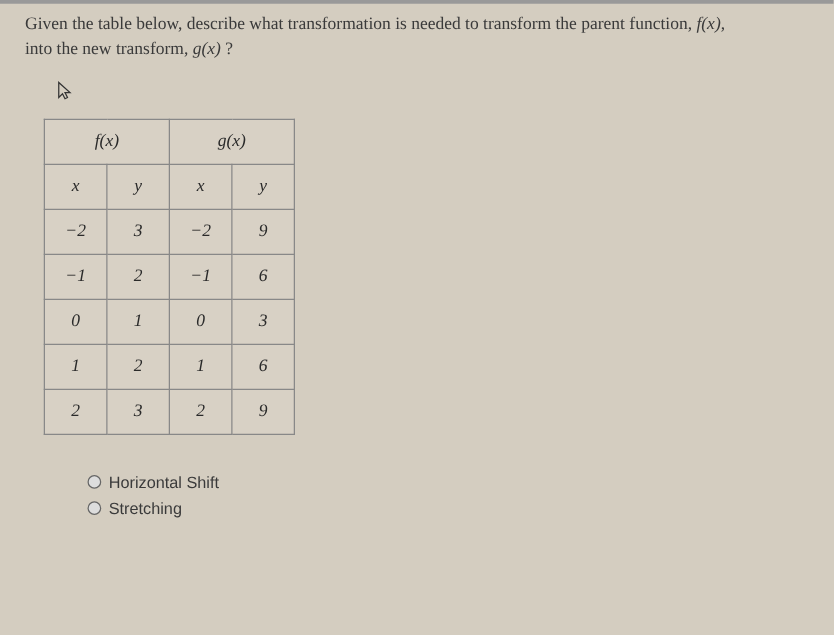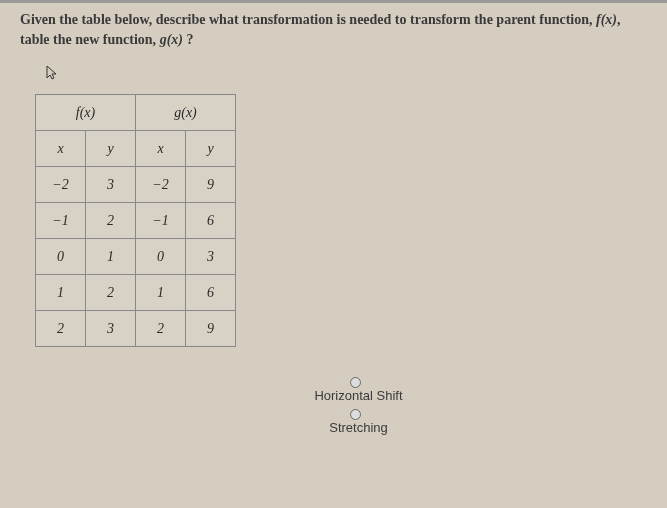--- a/index.html
+++ b/index.html
@@ -13,21 +13,20 @@
       height: 508px;
       font-family: 'Times New Roman', serif;
       padding: 10px 20px;
       color: #3a3a3a;
       position: relative;
     }
     .question-text {
       font-size: 14px;
       line-height: 1.4;
       margin-bottom: 15px;
-      font-weight: bold;
     }
     .math-fn {
       font-style: italic;
       font-family: 'Times New Roman', serif;
     }
     .cursor-icon {
       margin-left: 25px;
       margin-bottom: 8px;
     }
     .data-table {
@@ -53,21 +52,20 @@
       margin-top: 30px;
       margin-left: 50px;
     }
     .option-row {
       display: flex;
       align-items: center;
       margin-bottom: 6px;
       font-size: 13px;
       font-family: Arial, sans-serif;
       color: #3a3a3a;
-      flex-direction: column;
     }
     .radio-circle {
       width: 11px;
       height: 11px;
       border: 1px solid #666;
       border-radius: 50%;
       margin-right: 6px;
       display: inline-block;
       background: #ddd;
     }
@@ -81,21 +79,21 @@
     }
   </style>
 </head>
 <body>
 
 <div class="top-bar"></div>
 
 <div class="question-text">
   <span>Given the table below, describe what transformation is needed to transform the parent function, </span>
   <span class="math-fn">f(x)</span><span>,</span><br>
-  <span>table the new function, </span>
+  <span>into the new transform, </span>
   <span class="math-fn">g(x)</span><span> ?</span>
 </div>
 
 <div class="cursor-icon">
   <svg width="16" height="18" viewBox="0 0 16 18">
     <path d="M2 2 L2 14 L5 11 L7 15 L9 14 L7 10 L11 10 Z" fill="none" stroke="#333" stroke-width="1"></path>
   </svg>
 </div>
 
 <table class="data-table">

